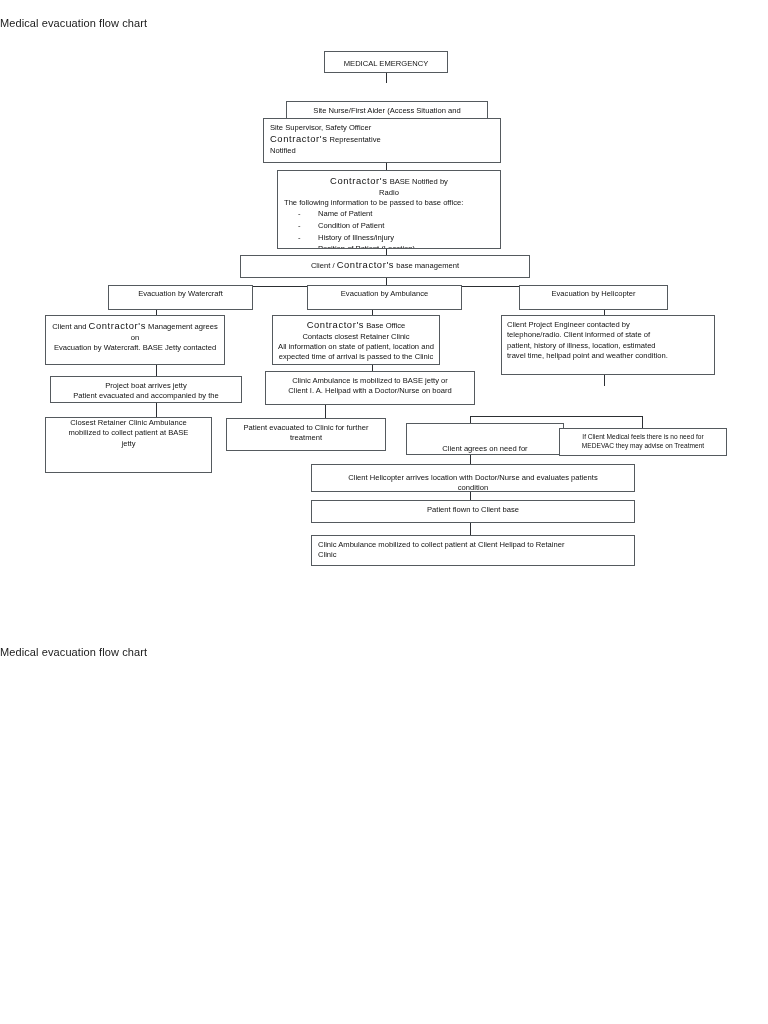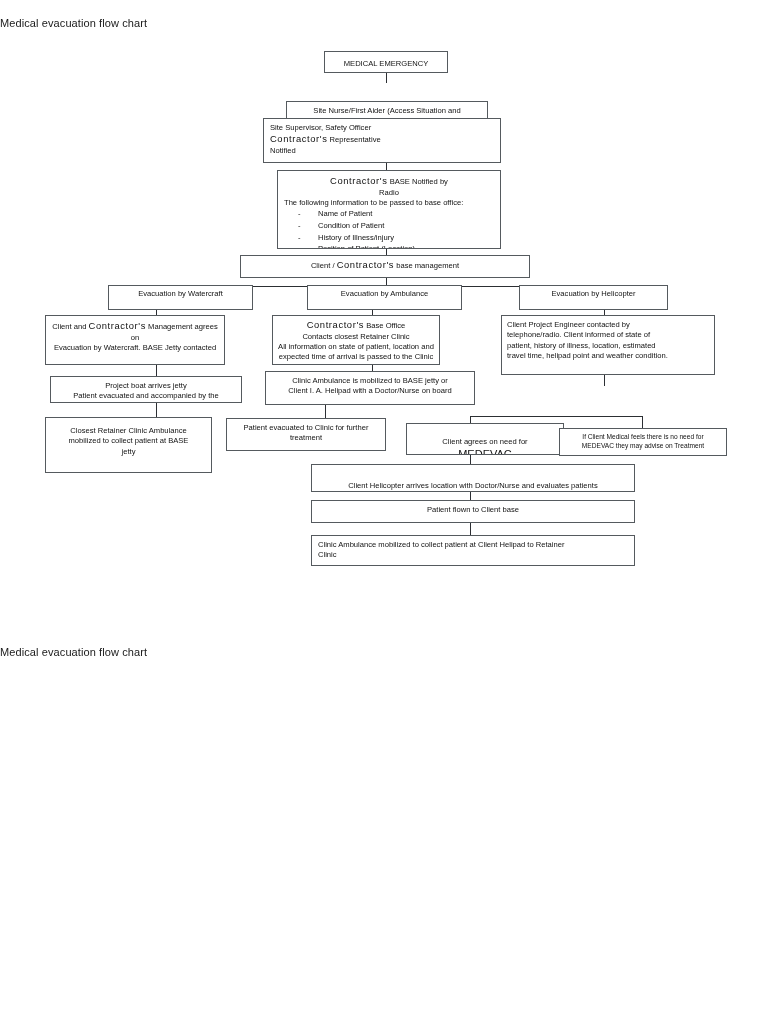--- a/index.html
+++ b/index.html
@@ -170,21 +170,21 @@
       <span>Client and </span><span class="contractor">Contractor's</span><span> Management agrees on</span>
     </span>
     <span class="ln">Evacuation by Watercraft. BASE Jetty contacted</span>
   </div>
 
   <div class="box ctr" style="left:50px; top:376px; width:192px; height:27px; padding-top:4px;">
     <span class="ln">Project boat arrives jetty</span>
     <span class="ln">Patient evacuated and accompanied by the</span>
   </div>
 
-  <div class="box ctr" style="left:45px; top:417px; width:167px; height:56px; padding-top:8px;">
+  <div class="box ctr" style="left:45px; top:417px; width:167px; height:56px; padding-top:0;">
     <span class="ln">Closest Retainer Clinic Ambulance</span>
     <span class="ln">mobilized to collect patient at BASE</span>
     <span class="ln">jetty</span>
   </div>
 
   <div class="box ctr" style="left:272px; top:315px; width:168px; height:50px; padding-top:3px;">
     <span class="ln">
       <span class="contractor">Contractor's</span>
       <span>Base Office</span>
     </span>
@@ -204,31 +204,31 @@
   </div>
 
   <div class="box left" style="left:492px; top:315px; width:214px; height:60px; padding:4px 5px;margin-left:9px;">
     <span class="ln">Client Project Engineer contacted by</span>
     <span class="ln">telephone/radio. Client informed of state of</span>
     <span class="ln">patient, history of illness, location, estimated</span>
     <span class="ln">travel time, helipad point and weather condition.</span>
   </div>
 
 
-  <div class="box ctr" style="left:406px; top:423px; width:158px; height:32px; padding-top:13px;">
+  <div class="box ctr" style="left:406px; top:423px; width:158px; height:32px; padding-top:20px;">
     <span class="ln">Client agrees on need for</span>
     <span class="ln emph-big">MEDEVAC</span>
   </div>
 
   <div class="box ctr" style="left:559px; top:428px; width:168px; height:28px; padding-top:4px;">
     <span class="ln tiny">If Client Medical feels there is no need for</span>
     <span class="ln tiny">MEDEVAC they may advise on Treatment</span>
   </div>
 
-  <div class="box ctr" style="left:311px; top:464px; width:324px; height:28px; padding-top:16px;">
+  <div class="box ctr" style="left:311px; top:464px; width:324px; height:28px; padding-top:8px;">
     <span class="ln">Client Helicopter arrives location with Doctor/Nurse and evaluates patients</span>
     <span class="ln">condition</span>
   </div>
 
   <div class="box ctr" style="left:311px; top:500px; width:324px; height:23px; padding-top:4px;">
     <span class="ln">Patient flown to Client base</span>
   </div>
 
   <div class="box left" style="left:311px; top:535px; width:324px; height:31px; padding:4px 6px;">
     <span class="ln">Clinic Ambulance mobilized to collect patient at Client Helipad to Retainer</span>

